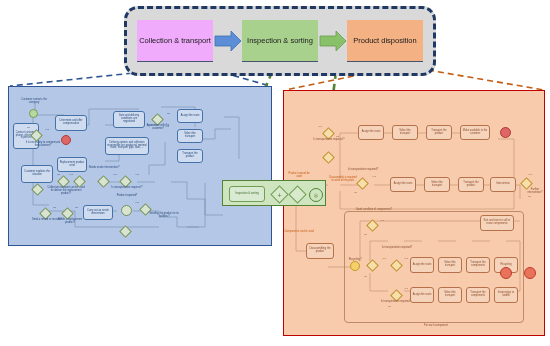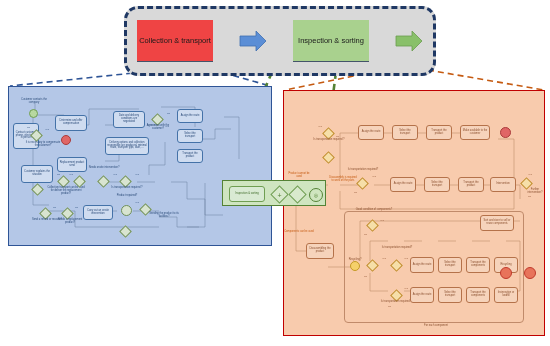--- a/index.html
+++ b/index.html
@@ -9,21 +9,21 @@
   .stage{position:absolute;inset:0;}
 
   
   .banner{position:absolute;left:124px;top:6px;width:306px;height:64px;
           background:#d9d9d9;border:3px dashed #1f3864;border-radius:14px;}
   .banner-inner{position:absolute;inset:0;display:flex;align-items:center;
                 justify-content:space-between;padding:0 10px;box-sizing:border-box;}
   .pbox{width:76px;height:42px;display:flex;align-items:center;justify-content:center;
         text-align:center;font-size:7.5px;line-height:1.25;color:#1a1a1a;
         border-bottom:1.5px solid #44546a;box-sizing:border-box;padding:1px;}
-  .pbox.blue{background:#ef4444;}
+  .pbox.blue{background:#f0abfc;}
   .pbox.green{background:#a9d18e;}
   .pbox.orange{background:#f4b183;}
   .barrow{width:28px;height:26px;position:relative;}
   .barrow svg{position:absolute;left:0;top:0;}
 
   
   .panel{position:absolute;box-sizing:border-box;}
   .panel.blue{left:8px;top:86px;width:264px;height:160px;
               background:#b4c7e7;border:1.5px solid #2e5496;}
   .panel.orange{left:283px;top:90px;width:262px;height:246px;
@@ -101,20 +101,23 @@
         </svg>
       </div>
       <div class="pbox green">
         <span>Inspection &amp; sorting</span>
       </div>
       <div class="barrow">
         <svg width="28" height="26" viewBox="0 0 28 26">
           <path d="M1 8 H17 V3 L27 13 L17 23 V18 H1 Z" fill="#89c06a" stroke="#6a9c4e" stroke-width="0.8"></path>
         </svg>
       </div>
+      <div class="pbox orange">
+        <span>Product disposition</span>
+      </div>
     </div>
   </div>
 
   <div class="panel blue b">
     <svg class="conn" style="width:264px;height:160px">
       <g stroke="#6b7f9e" stroke-width="0.5" fill="none">
         <path d="M24 28 V52 M24 52 V80 M24 80 V118 M24 118 H40"></path>
         <path d="M24 28 H55 M55 28 V38 M55 38 H46 M62 38 H80 M80 38 V22 M80 22 H130"></path>
         <path d="M96 38 H122 M138 38 H150"></path>
         <path d="M26 16 V26"></path>

